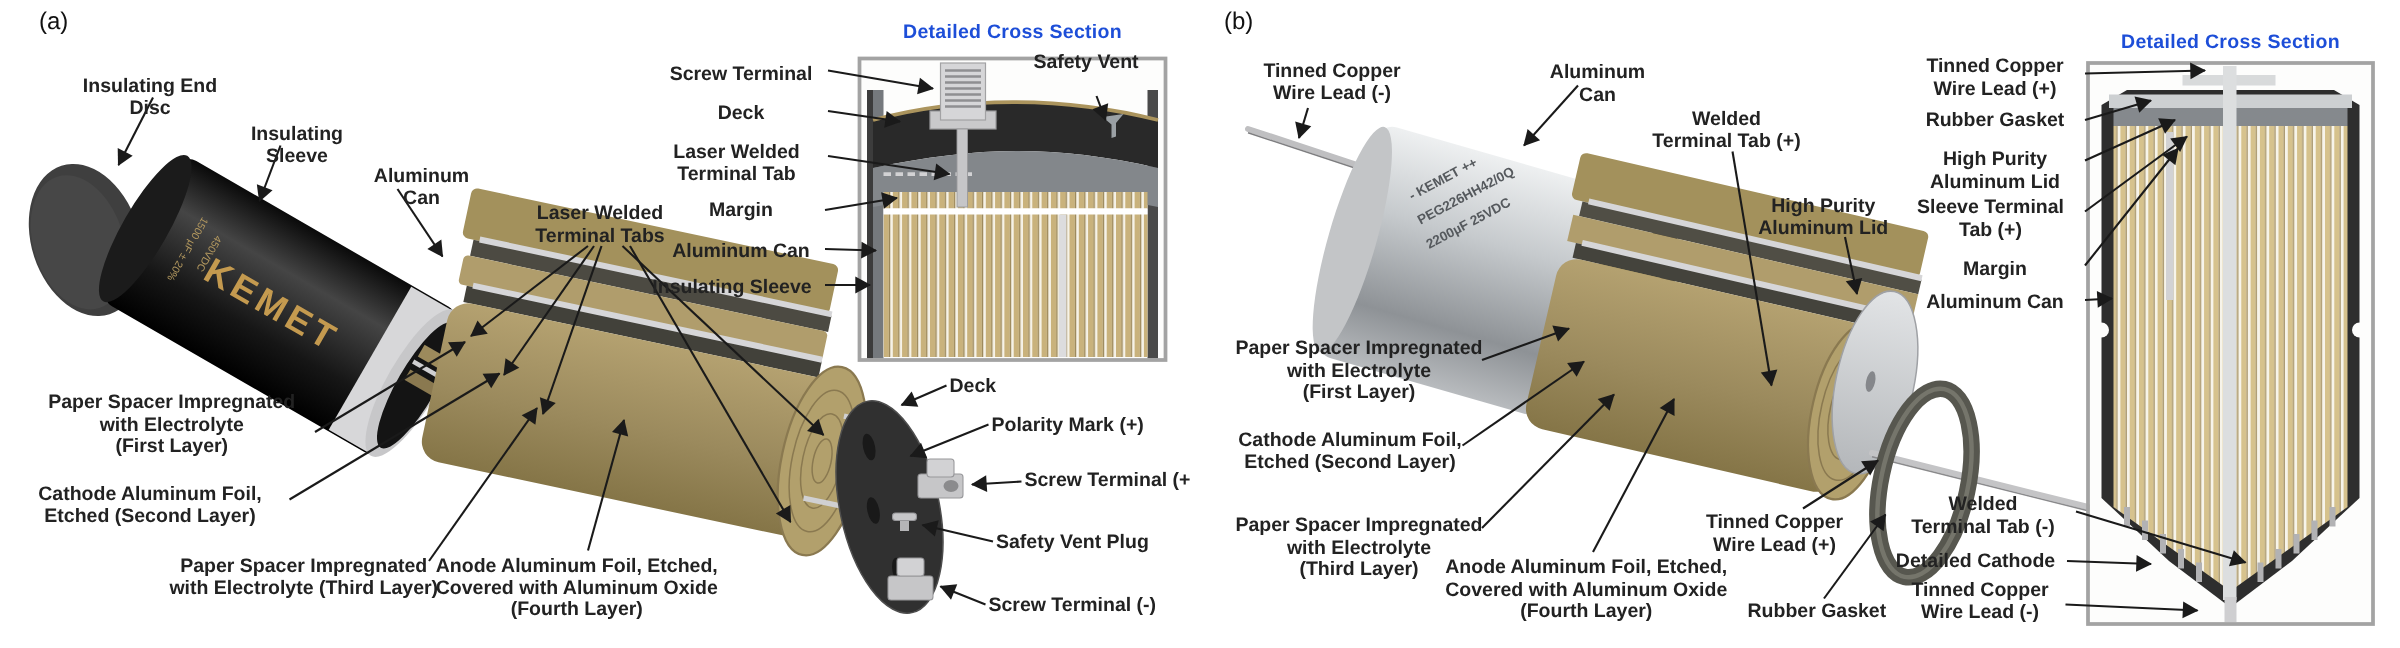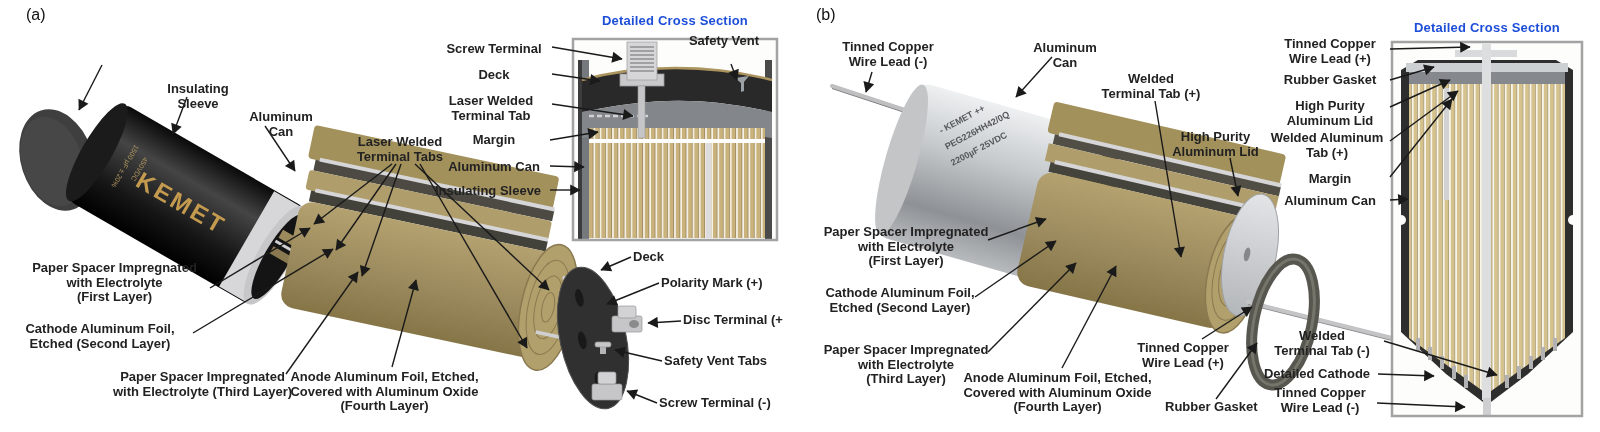--- a/index.html
+++ b/index.html
@@ -268,20 +268,21 @@
       <line class="ar" x1="1390" y1="177" x2="1452" y2="99"></line>
       <line class="ar" x1="1390" y1="200" x2="1408" y2="199"></line>
       <line class="ar" x1="1384" y1="341" x2="1497" y2="375"></line>
       <line class="ar" x1="1378" y1="374" x2="1434" y2="376"></line>
       <line class="ar" x1="1377" y1="403" x2="1465" y2="407"></line>
     </g>
   </g>
 </svg>
 
 <div class="tag" style="left:26px;top:6px;">(a)</div>
+<div class="lbl c" style="left:40px;top:50px;width:120px;">Insulating End Disc</div>
 <div class="lbl c" style="left:148px;top:82px;width:100px;">Insulating Sleeve</div>
 <div class="lbl c" style="left:236px;top:110px;width:90px;">Aluminum Can</div>
 <div class="lbl c" style="left:352px;top:135px;width:96px;">Laser Welded
 Terminal Tabs</div>
 <div class="lbl c" style="left:22px;top:261px;width:185px;">Paper Spacer Impregnated
 with Electrolyte
 (First Layer)</div>
 <div class="lbl c" style="left:10px;top:322px;width:180px;">Cathode Aluminum Foil,
 Etched (Second Layer)</div>
 <div class="lbl c" style="left:85px;top:370px;width:235px;">Paper Spacer Impregnated
@@ -293,22 +294,22 @@
 <div class="lbl r" style="left:440px;top:42px;width:108px;">Screw Terminal</div>
 <div class="lbl r" style="left:440px;top:68px;width:108px;">Deck</div>
 <div class="lbl r" style="left:432px;top:94px;width:118px;">Laser Welded
 Terminal Tab</div>
 <div class="lbl r" style="left:440px;top:133px;width:108px;">Margin</div>
 <div class="lbl r" style="left:440px;top:160px;width:108px;">Aluminum Can</div>
 <div class="lbl r" style="left:428px;top:184px;width:120px;">Insulating Sleeve</div>
 <div class="lbl c" style="left:686px;top:34px;width:76px;">Safety Vent</div>
 <div class="lbl" style="left:633px;top:250px;">Deck</div>
 <div class="lbl" style="left:661px;top:276px;">Polarity Mark (+)</div>
-<div class="lbl" style="left:683px;top:313px;">Disc Terminal (+</div>
-<div class="lbl" style="left:664px;top:354px;">Safety Vent Tabs</div>
+<div class="lbl" style="left:683px;top:313px;">Screw Terminal (+</div>
+<div class="lbl" style="left:664px;top:354px;">Safety Vent Plug</div>
 <div class="lbl" style="left:659px;top:396px;">Screw Terminal (-)</div>
 
 <div class="tag" style="left:816px;top:6px;">(b)</div>
 <div class="lbl c" style="left:828px;top:40px;width:120px;">Tinned Copper
 Wire Lead (-)</div>
 <div class="lbl c" style="left:1020px;top:41px;width:90px;">Aluminum Can</div>
 <div class="lbl c" style="left:1095px;top:72px;width:112px;">Welded
 Terminal Tab (+)</div>
 <div class="lbl c" style="left:1163px;top:130px;width:105px;">High Purity
 Aluminum Lid</div>
@@ -325,21 +326,21 @@
 (Fourth Layer)</div>
 <div class="lbl c" style="left:1128px;top:341px;width:110px;">Tinned Copper
 Wire Lead (+)</div>
 <div class="lbl" style="left:1165px;top:400px;">Rubber Gasket</div>
 <div class="inset-title" style="left:1392px;top:20px;width:190px;">Detailed Cross Section</div>
 <div class="lbl r" style="left:1272px;top:37px;width:116px;">Tinned Copper
 Wire Lead (+)</div>
 <div class="lbl r" style="left:1272px;top:73px;width:116px;">Rubber Gasket</div>
 <div class="lbl r" style="left:1272px;top:99px;width:116px;">High Purity
 Aluminum Lid</div>
-<div class="lbl r" style="left:1266px;top:131px;width:122px;">Welded Aluminum
+<div class="lbl r" style="left:1266px;top:131px;width:122px;">Sleeve Terminal
 Tab (+)</div>
 <div class="lbl r" style="left:1272px;top:172px;width:116px;">Margin</div>
 <div class="lbl r" style="left:1272px;top:194px;width:116px;">Aluminum Can</div>
 <div class="lbl r" style="left:1262px;top:329px;width:120px;">Welded
 Terminal Tab (-)</div>
 <div class="lbl r" style="left:1252px;top:367px;width:130px;">Detailed Cathode</div>
 <div class="lbl r" style="left:1258px;top:386px;width:124px;">Tinned Copper
 Wire Lead (-)</div>
 
 </div>

